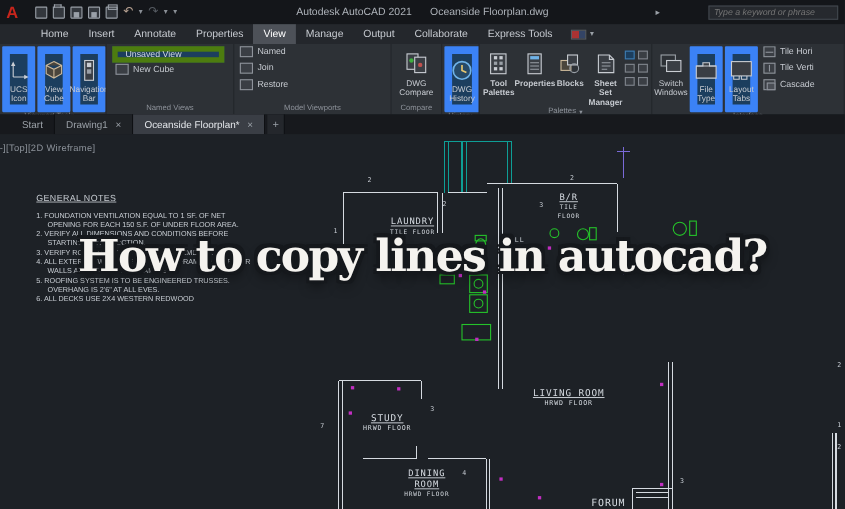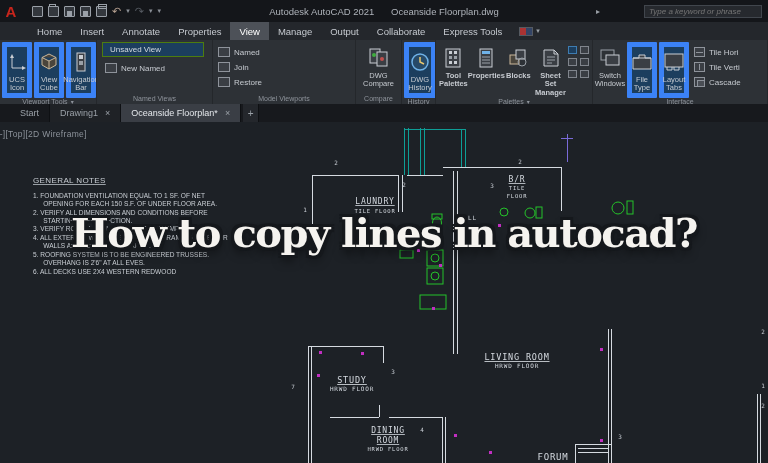--- a/index.html
+++ b/index.html
@@ -43,27 +43,27 @@
   .ribbon { position:absolute; top:40px; left:0; right:0; height:64px; background:#2d3136; display:flex; }
   .panel { display:flex; flex-direction:column; border-right:1px solid #24272b; overflow:hidden; }
   .panel-body { flex:1; display:flex; padding:2px 2px 0 2px; }
   .panel-label { height:11px; display:flex; align-items:center; justify-content:center; gap:3px;
                  font-size:7px; color:#8e939b; }
   .panel-label .car { font-size:6px; color:#8e939b; }
 
   .bigbtn { display:flex; flex-direction:column; align-items:center; justify-content:flex-start;
             padding-top:3px; gap:2px; border:1px solid transparent; border-radius:1px; }
   .bigbtn .blabel { font-size:7.5px; line-height:1.1; color:#c6cad0; text-align:center; white-space:pre-line; }
-  .toggled { background:#1c3e5e; border:5px solid #3b82f6; }
+  .toggled { background:#1c3e5e; border:7px solid #3b82f6; }
   .ic { display:flex; align-items:center; justify-content:center; height:24px; }
 
-  .minirow { display:flex; align-items:flex-end; gap:4px; height:15px; font-size:8px; color:#c6cad0; padding:0 3px; }
+  .minirow { display:flex; align-items:flex-start; gap:4px; height:15px; font-size:8px; color:#c6cad0; padding:0 3px; }
   .minirow .mic { width:12px; height:10px; border:1px solid #8e939b; background:#3a3e44; position:relative; flex:0 0 auto; }
   .dropdown-row { display:flex; align-items:center; gap:4px; height:15px; width:102px; padding:0 3px;
-                  background:#1c3e5e; border:1px solid #4d7c0f; font-size:8px; color:#d5dae0; }
+                  background:#1c3e5e; border:5px solid #4d7c0f; font-size:8px; color:#d5dae0; }
 
   .vpt { width:97px; }
   .vpt .panel-body { gap:2px; }
   .vpt .bigbtn { width:30px; }
   .nv  { width:116px; }
   .nv .panel-body { flex-direction:column; gap:1px; padding-left:5px; }
   .mv  { width:143px; }
   .mv .panel-body { gap:4px; }
   .mv .bigbtn { width:56px; }
   .mv .col { display:flex; flex-direction:column; }
@@ -206,21 +206,21 @@
     </div>
 
     <div class="panel nv">
       <div class="panel-body">
         <div class="dropdown-row">
           <span class="mic"></span>
           <span>Unsaved View</span>
         </div>
         <div class="minirow">
           <span class="mic"></span>
-          <span>New Named</span>
+          <span>New Cube</span>
         </div>
       </div>
       <div class="panel-label">
         <span>Named Views</span>
       </div>
     </div>
 
     <div class="panel mv">
       <div class="panel-body">
         <div class="col">

